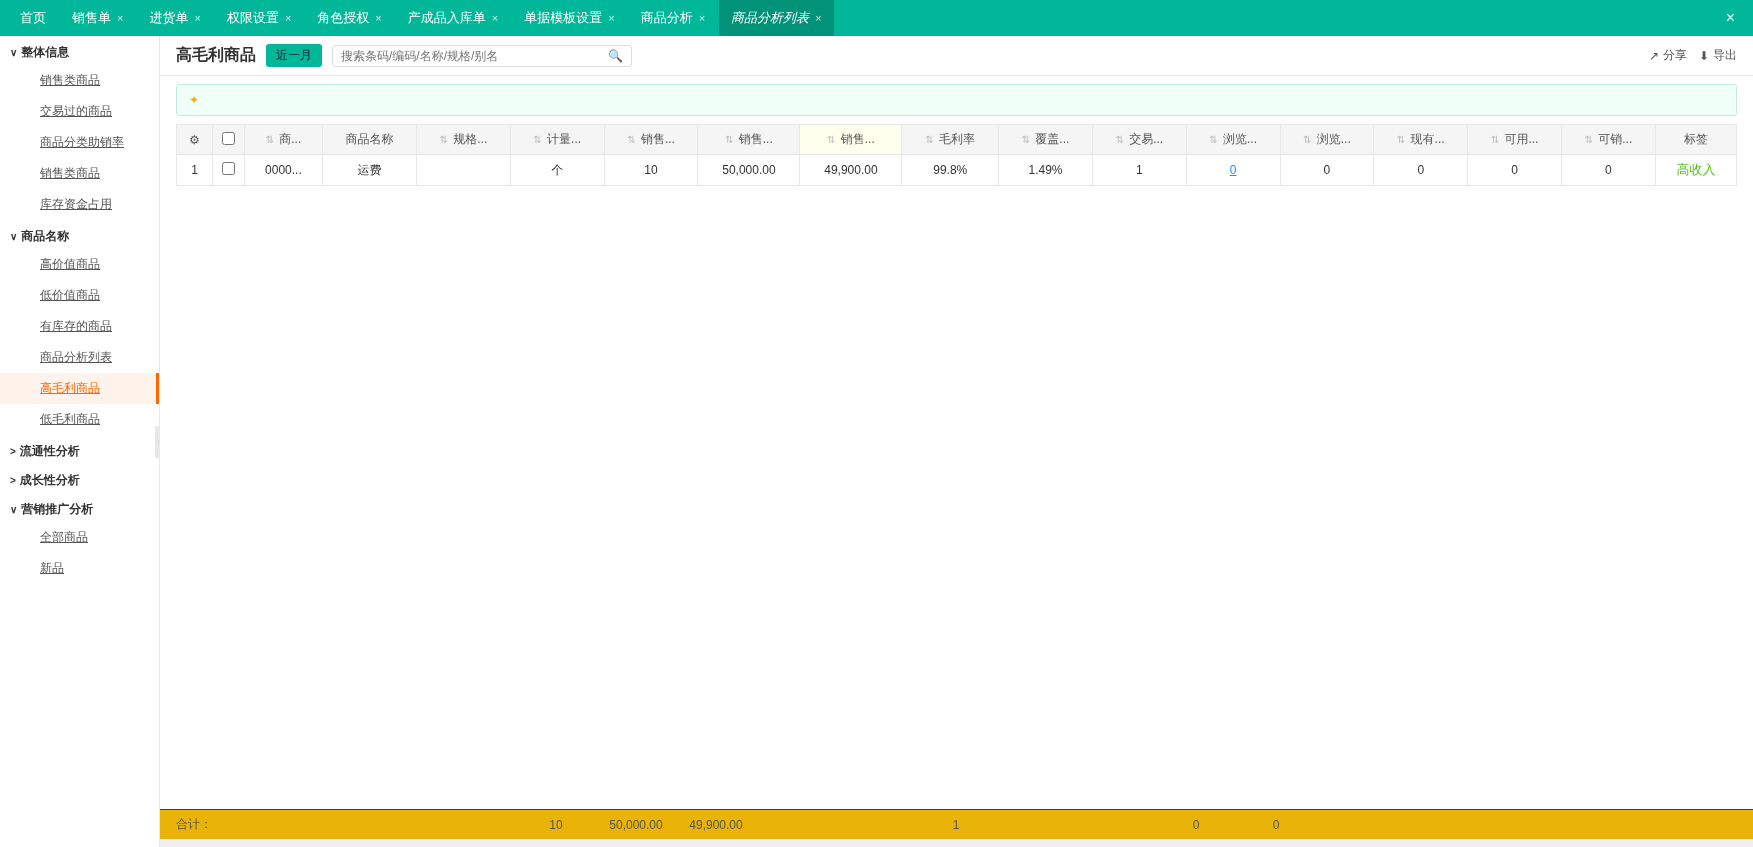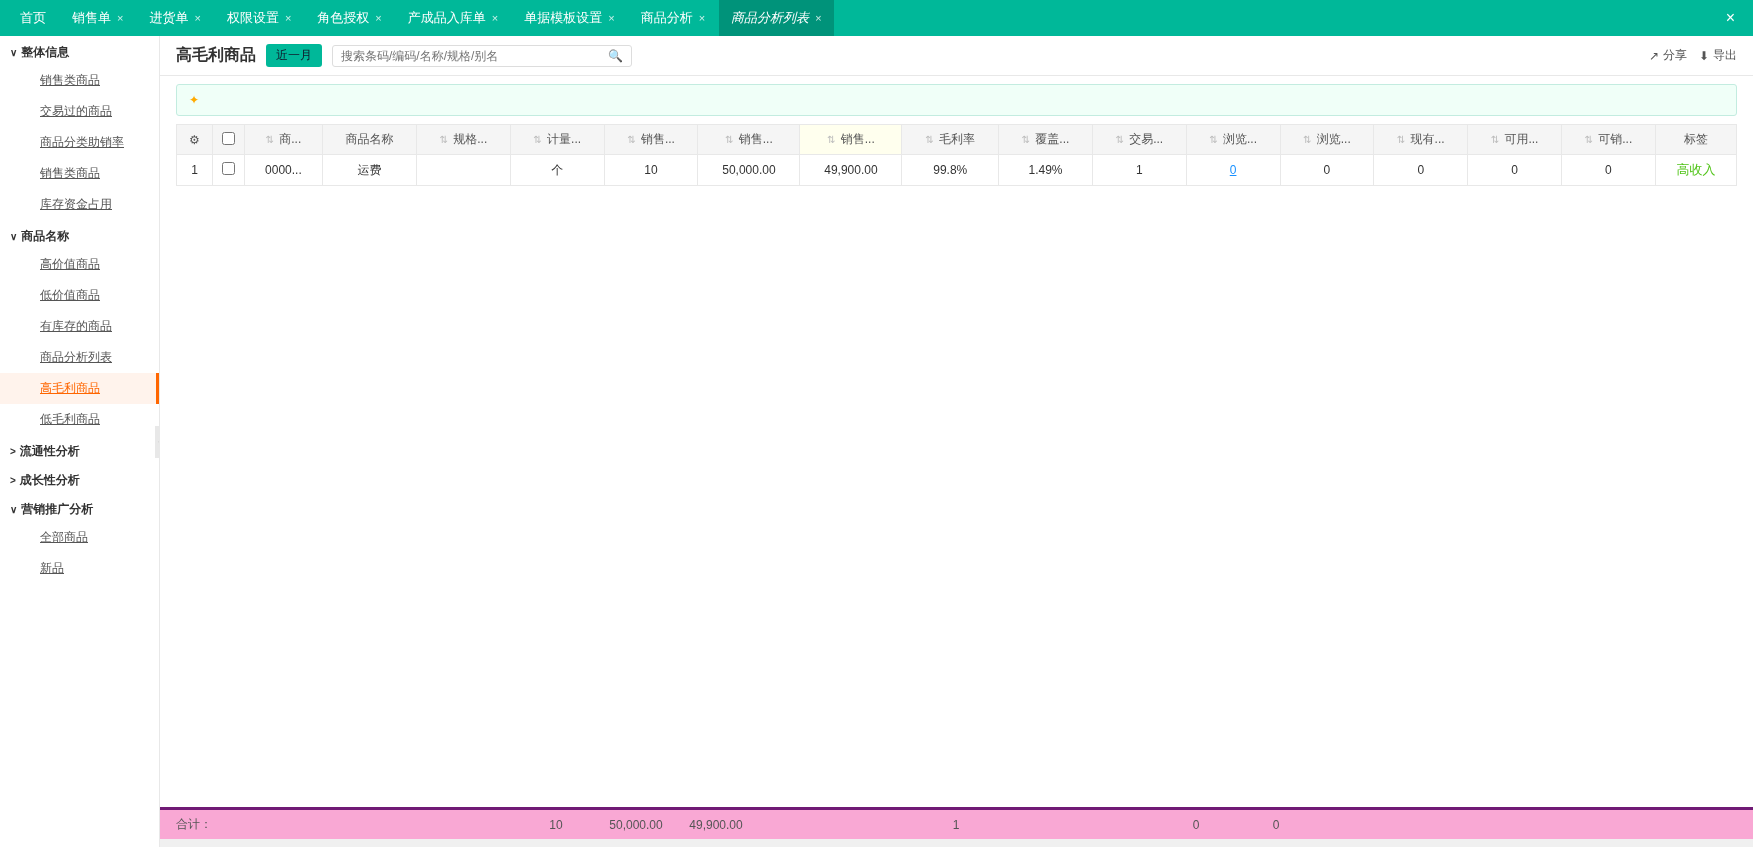--- a/index.html
+++ b/index.html
@@ -215,22 +215,22 @@
     .tag-high-income {
       color: #52c41a;
       font-size: 13px;
     }
     .cell-link { color: #1890ff; text-decoration: underline; cursor: pointer; }
 
     
     .table-footer {
       display: flex;
       align-items: center;
-      background: #f9a8d4;
-      border-top: 3px solid #701a75;
+      background: #eab308;
+      border-top: 1px solid #701a75;
       padding: 6px 16px;
       flex-shrink: 0;
       font-size: 12px;
       color: #555;
     }
     .footer-label { min-width: 80px; }
     .footer-cells {
       display: flex;
       flex: 1;
     }

